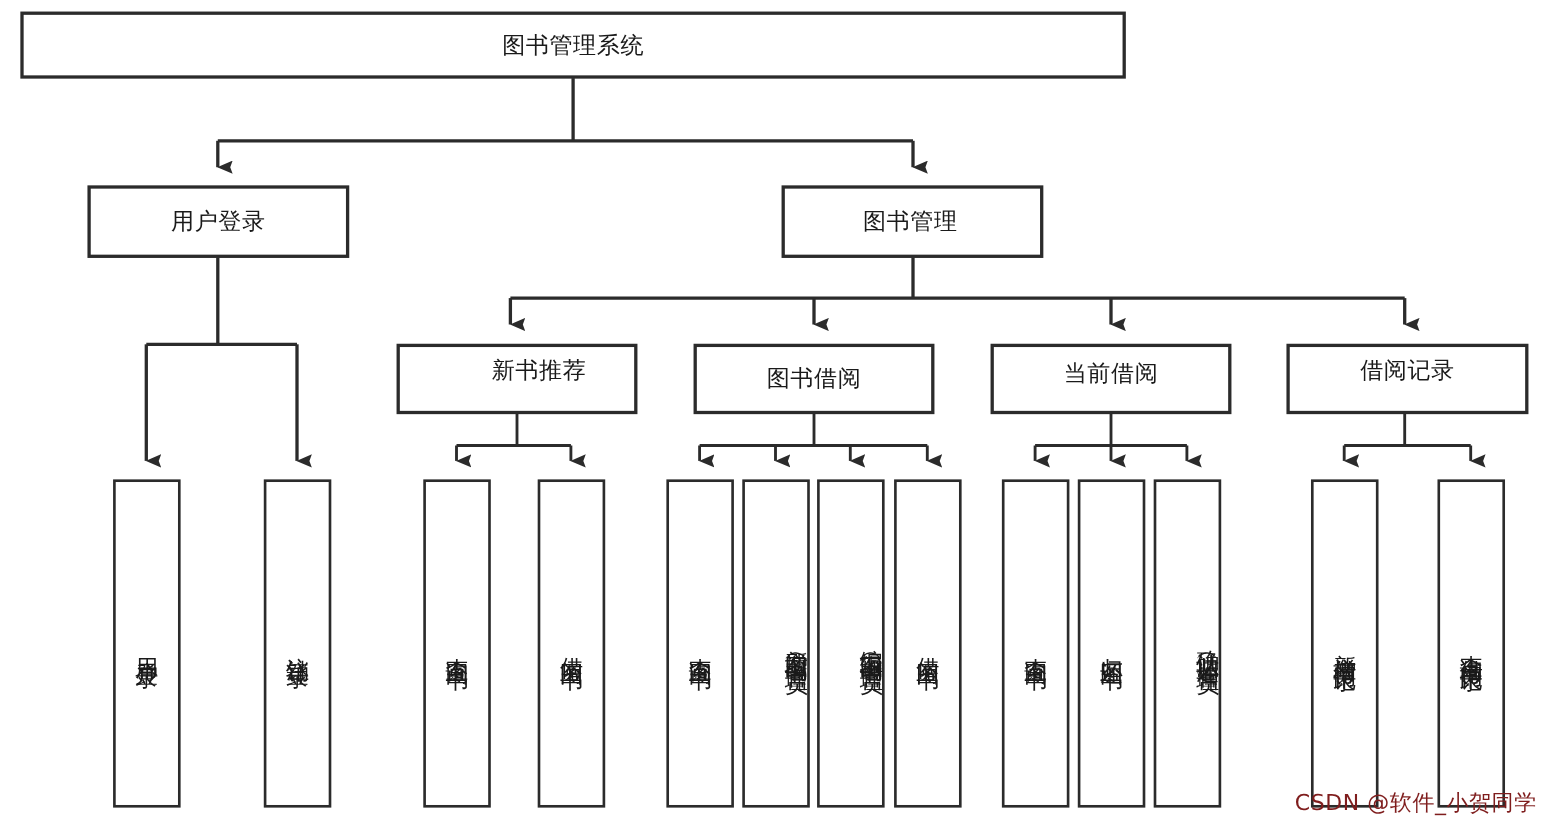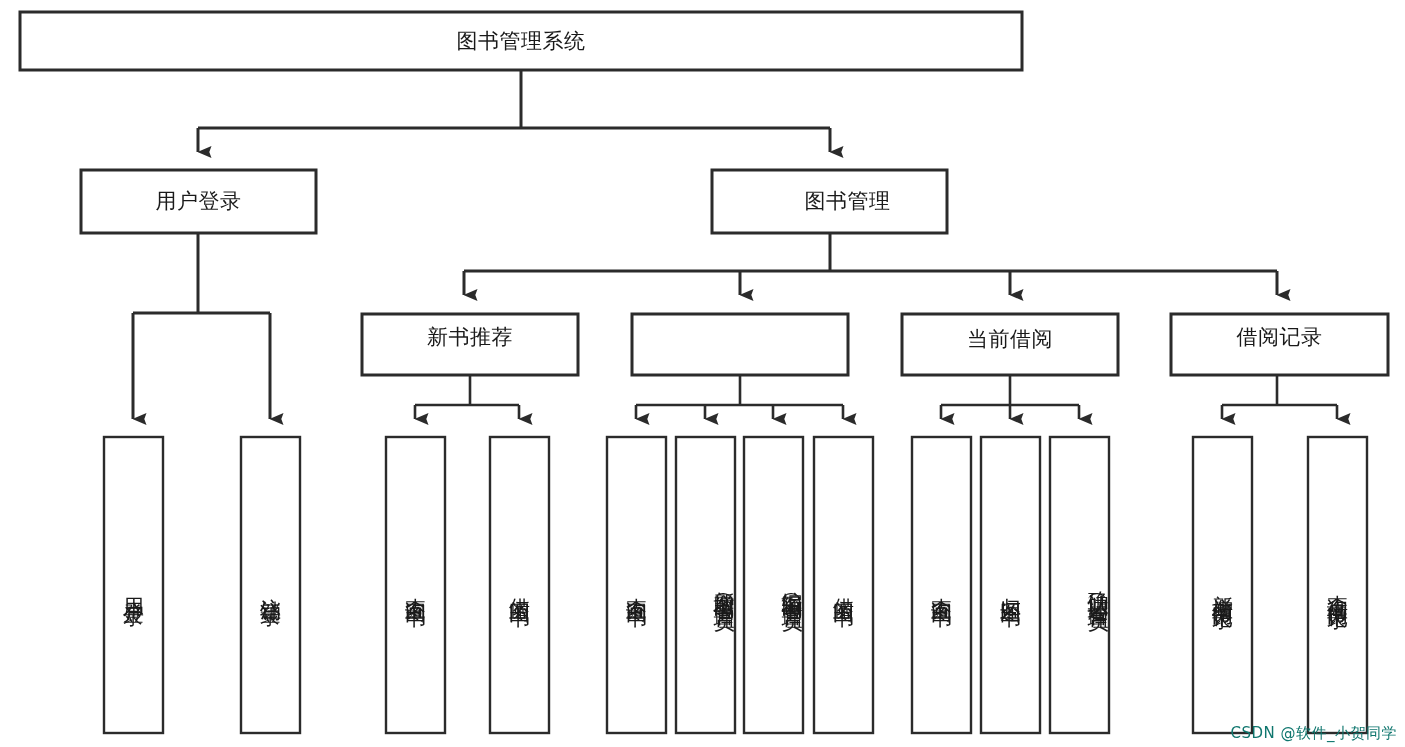--- a/index.html
+++ b/index.html
@@ -67,22 +67,22 @@
     text-orientation: upright;
     font-size: 21px;
     letter-spacing: 3px;
     line-height: 1.05;
     padding-top: 4px;
   }
   .watermark {
     position: absolute;
     right: 8px;
     bottom: 4px;
-    font-size: 15px;
-    color: #0f766e;
+    font-size: 20px;
+    color: #7f1d1d;
     letter-spacing: 0.5px;
     white-space: nowrap;
   }
 </style>
 </head>
 <body>
 
 <div id="diagram-root">
 
   <svg class="flow" viewBox="0 0 1405 747" xmlns="http://www.w3.org/2000/svg">
@@ -171,23 +171,24 @@
     <rect class="node-rect thin" x="981" y="437" width="59" height="296"></rect>
     <rect class="node-rect thin" x="1050" y="437" width="59" height="296"></rect>
 
     <rect class="node-rect thin" x="1193" y="437" width="59" height="296"></rect>
     <rect class="node-rect thin" x="1308" y="437" width="59" height="296"></rect>
   </svg>
 
   <div class="node-label horiz" style="left:20px; top:12px; width:1002px; height:58px;border-radius:12px;">图书管理系统</div>
 
   <div class="node-label horiz" style="left:81px; top:170px; width:235px; height:63px;">用户登录</div>
-  <div class="node-label horiz" style="left:712px; top:170px; width:235px; height:63px;padding-left:36px;">图书管理</div>
-
-  <div class="node-label horiz" style="left:362px; top:314px; width:216px; height:46px;">新书推荐</div>
+  <div class="node-label horiz" style="left:692px; top:170px; width:235px; height:63px;padding-left:36px;">图书管理</div>
+
+  <div class="node-label horiz" style="left:382px; top:314px; width:216px; height:46px;">新书推荐</div>
+  <div class="node-label horiz" style="left:632px; top:314px; width:216px; height:61px;">图书借阅</div>
   <div class="node-label horiz" style="left:902px; top:314px; width:216px; height:51px;">当前借阅</div>
   <div class="node-label horiz" style="left:1171px; top:314px; width:217px; height:47px;">借阅记录</div>
 
   <div class="node-label vert" style="left:104px; top:437px; width:59px; height:296px;">用户登录</div>
   <div class="node-label vert" style="left:241px; top:437px; width:59px; height:296px;">注销登录</div>
 
   <div class="node-label vert" style="left:386px; top:437px; width:59px; height:296px;">查询图书</div>
   <div class="node-label vert" style="left:490px; top:437px; width:59px; height:296px;">借阅图书</div>
 
   <div class="node-label vert" style="left:607px; top:437px; width:59px; height:296px;">查询图书</div>

